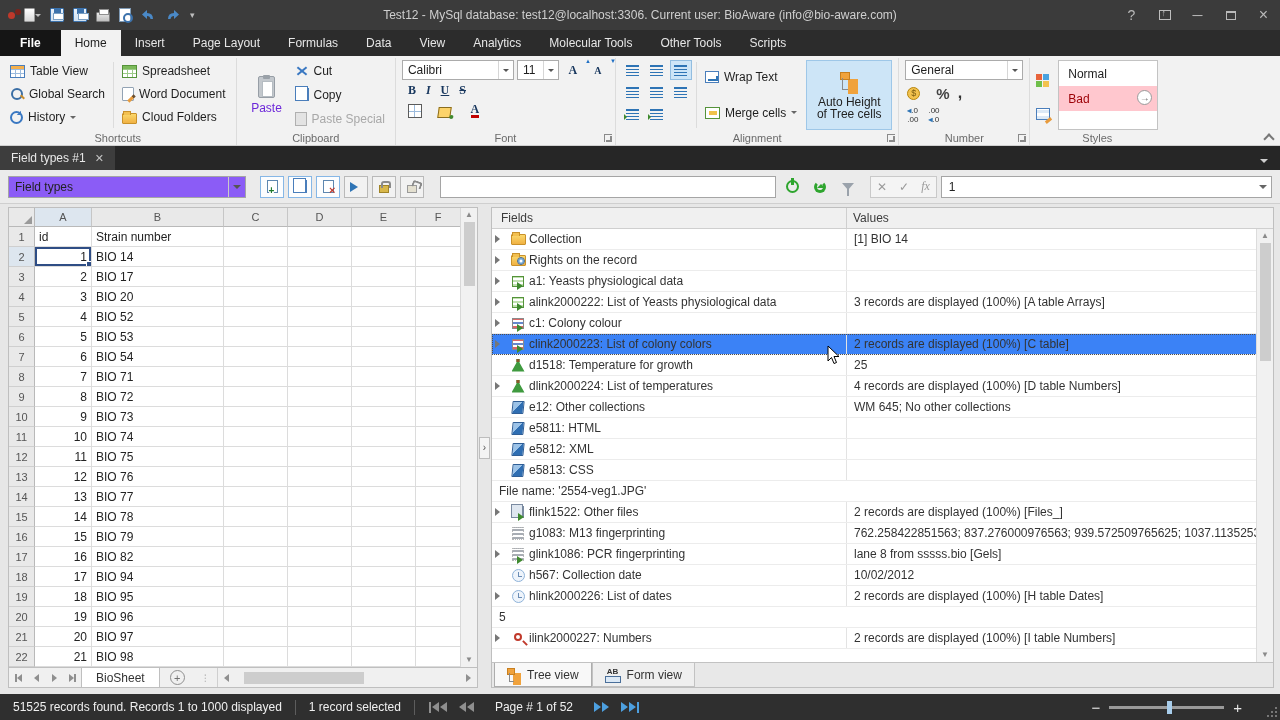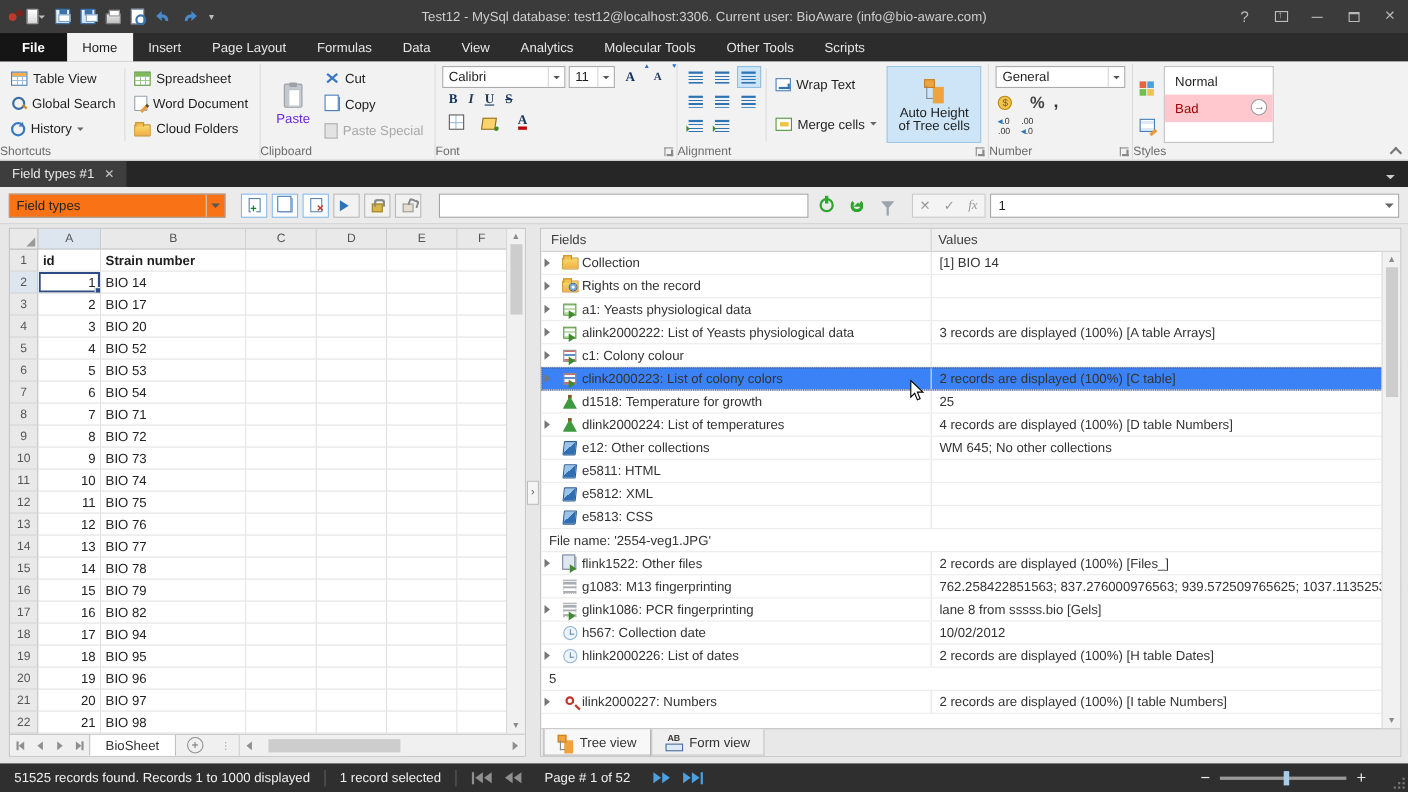--- a/index.html
+++ b/index.html
@@ -33,21 +33,21 @@
 
 
 .rtabs{height:26px;background:#2c2c2c;display:flex;align-items:stretch;flex:none}
 .rtab{padding:0 14px;display:flex;align-items:center;color:#e6e6e6;font-size:12px;cursor:default}
 .rtab.file{background:#151515;color:#fff;padding:0 20px;font-weight:bold}
 .rtab.active{background:#f2f2f2;color:#1e1e1e}
 
 
 .ribbon{height:90px;background:#f2f2f2;border-bottom:1px solid #d0d0d0;display:flex;padding-top:2px;position:relative;flex:none}
 .rgroup{position:relative;border-right:1px solid #dcdcdc;padding:2px 6px 15px 6px;display:flex}
-.rglabel{position:absolute;bottom:1px;left:0;right:0;text-align:left;font-size:11px;color:#6b6b6b}
+.rglabel{position:absolute;bottom:1px;left:0;right:0;text-align:center;font-size:11px;color:#6b6b6b}
 .rcol{display:flex;flex-direction:column;justify-content:flex-start;gap:1px}
 .rbtn{display:flex;align-items:center;gap:5px;height:22px;padding:0 4px;font-size:12px;color:#1e1e1e;white-space:nowrap}
 .rbtn.dis{color:#a8a8a8}
 .rbtn .cdown{width:0;height:0;border:3px solid transparent;border-top-color:#666;margin-top:3px}
 .bigbtn{width:48px;display:flex;flex-direction:column;align-items:center;justify-content:center;gap:3px;font-size:12px}
 .vdiv{width:1px;background:#dcdcdc;margin:2px 4px}
 .combo{background:#fff;border:1px solid #ababab;height:20px;display:flex;align-items:center;padding-left:5px;font-size:12px;color:#1e1e1e}
 .combo .cbox{margin-left:auto;width:15px;height:18px;display:flex;align-items:center;justify-content:center;border-left:1px solid #d6d6d6}
 .combo .cbox i{width:0;height:0;border:3px solid transparent;border-top-color:#555;margin-top:3px}
 .fmt-serif{font-family:"Liberation Serif",serif;font-weight:bold;color:#17365d}
@@ -112,21 +112,21 @@
 .gal-arrow{position:absolute;right:5px;top:4px;width:15px;height:15px;border:1px solid #9a9a9a;border-radius:50%;background:#fff;color:#666;font-size:10px;display:flex;align-items:center;justify-content:center}
 
 
 .doctabs{height:24px;background:#262626;display:flex;align-items:stretch;flex:none}
 .doctab{background:#3d3d3d;color:#e8e8e8;display:flex;align-items:center;gap:9px;padding:0 11px;font-size:12px}
 .doctab .x{color:#c3c3c3;font-size:11px}
 .doccaret{margin-left:auto;margin-right:12px;align-self:center;width:0;height:0;border:4px solid transparent;border-top-color:#cfcfcf;margin-top:9px}
 
 
 .toolbar{height:34px;background:#ebebeb;border-bottom:1px solid #cfcfcf;display:flex;align-items:center;padding:0 8px;gap:4px;flex:none}
-.tb-combo{width:197px;height:22px;background:#f97316;border:1px solid #a5a5a5;display:flex;align-items:center;padding-left:6px}
+.tb-combo{width:238px;height:22px;background:#8b5cf6;border:1px solid #a5a5a5;display:flex;align-items:center;padding-left:6px}
 .tb-combo .cbox{margin-left:auto;width:17px;height:20px;border-left:1px solid #c9c9c9;display:flex;align-items:center;justify-content:center}
 .tb-combo .cbox i{width:0;height:0;border:4px solid transparent;border-top-color:#555;margin-top:4px}
 .tbtn{width:24px;height:22px;border:1px solid #86b7e6;background:#fcfdfe;display:flex;align-items:center;justify-content:center}
 .tbtn.plain{border-color:#b9b9b9;background:#f2f2f2}
 .i-pagep{width:11px;height:13px;background:#fff;border:1px solid #5e87b0}
 .i-pagep.add::after{content:"+";position:absolute;left:1px;bottom:-3px;color:#1f7a2d;font-weight:bold;font-size:10px;background:#fff;border-radius:50%;line-height:8px}
 .i-pagep.del::after{content:"×";position:absolute;right:-3px;bottom:-4px;color:#c0392b;font-weight:bold;font-size:11px}
 .i-arrowgo{width:0;height:0;border:5px solid transparent;border-left:8px solid #2e74b5}
 .i-lock{width:10px;height:8px;background:#d8b74a;border:1px solid #a08428;margin-top:5px}
 .i-lock::before{content:"";position:absolute;left:1px;top:-5px;width:6px;height:5px;border:2px solid #8a8a8a;border-bottom:none;border-radius:3px 3px 0 0}
@@ -152,21 +152,21 @@
 .sgrid{width:453px;display:flex;flex-direction:column}
 .srow{display:flex;height:20px;flex:none}
 .srow.head{height:19px}
 .rh{width:26px;flex:none;background:#e9e9e9;border-right:1px solid #b9b9b9;border-bottom:1px solid #cfcfcf;color:#555;font-size:11px;display:flex;align-items:center;justify-content:center}
 .rh.hl{background:#dde6ef}
 .ch{background:#e9e9e9;border-right:1px solid #c6c6c6;border-bottom:1px solid #b9b9b9;color:#555;font-size:11px;display:flex;align-items:center;justify-content:center}
 .ch.hl{background:#dde6ef}
 .cell{border-right:1px solid #dcdcdc;border-bottom:1px solid #dcdcdc;background:#fff;display:flex;align-items:center;padding:0 4px;font-size:12px;overflow:hidden;white-space:nowrap;position:relative}
 .cA{width:57px;flex:none}.cB{width:132px;flex:none}.cC,.cD,.cE{width:64px;flex:none}.cF{flex:1;border-right:none}
 .cell.num{justify-content:flex-end}
-.srow.bold .cell{font-weight:bold;color:#1e1e1e}
+.srow.bold .cell{font-weight:normal;color:#1e1e1e}
 .cell.sel{box-shadow:inset 0 0 0 2px #2e4d85;z-index:2}
 .cell.sel::after{content:"";position:absolute;right:-2px;bottom:-2px;width:5px;height:5px;background:#2e4d85;border:1px solid #fff}
 .corner{width:26px;flex:none;background:#e9e9e9;border-right:1px solid #b9b9b9;border-bottom:1px solid #b9b9b9;position:relative}
 .corner::after{content:"";position:absolute;right:2px;bottom:2px;border-left:8px solid transparent;border-bottom:8px solid #9a9a9a}
 .vscroll{width:17px;flex:none;background:#f1f1f1;border-left:1px solid #d8d8d8;display:flex;flex-direction:column;align-items:center;justify-content:space-between;padding:2px 0}
 .vscroll .thumb{width:11px;height:64px;background:#cdcdcd;margin-top:2px}
 .sb-arrow{color:#8a8a8a;font-size:8px;line-height:10px}
 .vspace{flex:1}
 .sheetnav{height:20px;flex:none;background:#f0f0f0;border-top:1px solid #bfbfbf;display:flex;align-items:center;font-size:11px}
 .snbtn{width:18px;display:flex;align-items:center;justify-content:center;color:#8a8a8a}

